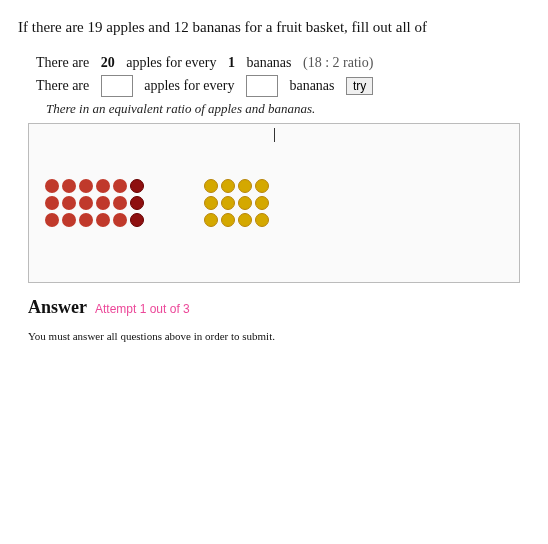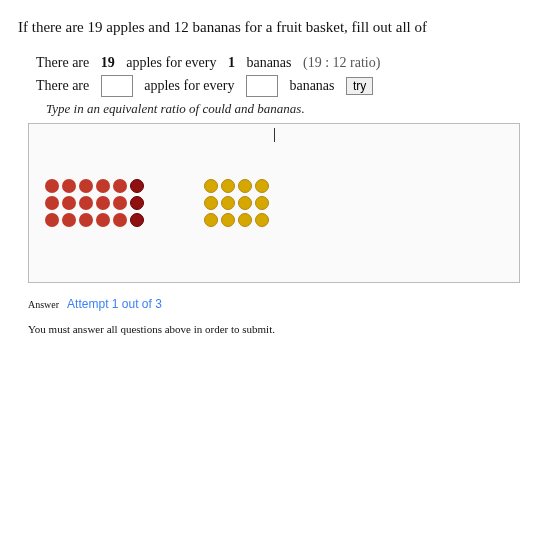--- a/index.html
+++ b/index.html
@@ -99,26 +99,26 @@
       display: flex;
       gap: 3px;
     }
     .answer-row {
       display: flex;
       align-items: baseline;
       gap: 8px;
       margin: 4px 10px 12px 10px;
     }
     .answer-label {
-      font-weight: normal;
-      font-size: 10px;
+      font-weight: bold;
+      font-size: 18px;
     }
     .attempt-text {
       font-size: 12px;
-      color: #3b82f6;
+      color: #ec4899;
       font-family: Arial, sans-serif;
     }
     .submit-text {
       font-size: 11px;
       margin: 6px 10px 0 10px;
       color: #111;
     }
     .cursor-line {
       position: absolute;
       top: 4px;
@@ -134,47 +134,47 @@
 </head>
 <body>
 
 <div class="question-text">
   <span>If there are 19 apples and 12 bananas for a fruit basket, fill out all of</span><br>
 </div>
 
 <div class="info-row">
   <span>There are</span>
   &nbsp;
-  <strong>19</strong>
+  <strong>20</strong>
   &nbsp;
   <span>apples for every</span>
   &nbsp;
   <strong>1</strong>
   &nbsp;
   <span>bananas</span>
   &nbsp;
-  <span class="ratio-hint">(19 : 12 ratio)</span>
+  <span class="ratio-hint">(18 : 2 ratio)</span>
 </div>
 
 <div class="input-row">
   <span>There are</span>
   &nbsp;
   <input class="small-input" type="text" maxlength="3" style="">
   &nbsp;
   <span>apples for every</span>
   &nbsp;
   <input class="small-input" type="text" maxlength="3" style="">
   &nbsp;
   <span>bananas</span>
   &nbsp;
   <button class="try-btn">try</button>
 </div>
 
 <div class="hint-text">
-  <span>Type in an equivalent ratio of could and bananas.</span>
+  <span>There in an equivalent ratio of apples and bananas.</span>
 </div>
 
 <div class="visual-box">
 
   <div class="cursor-line"></div>
 
   <div class="dot-grid">
     <div class="dot-row">
       <span class="dot dot-red"></span>
       <span class="dot dot-red"></span>

